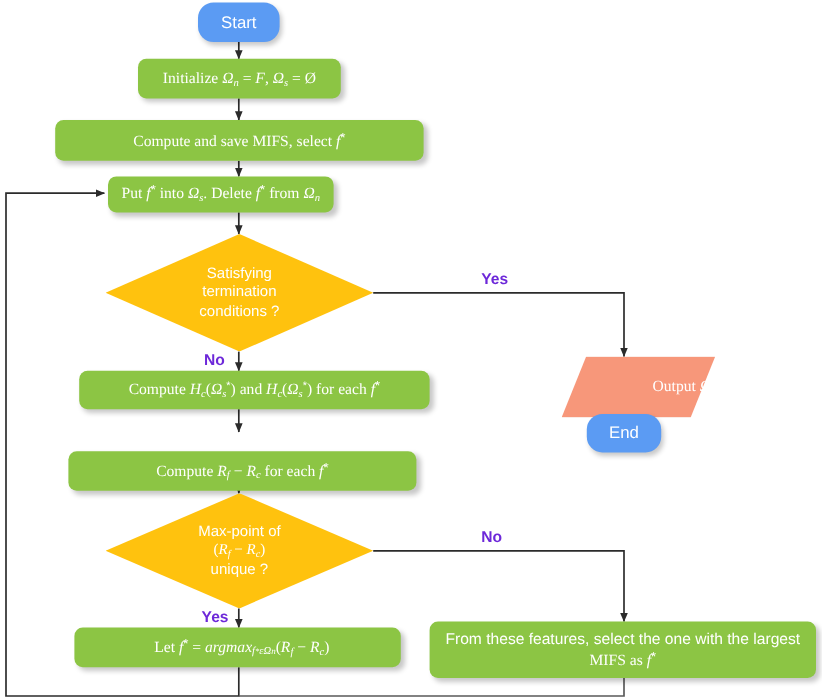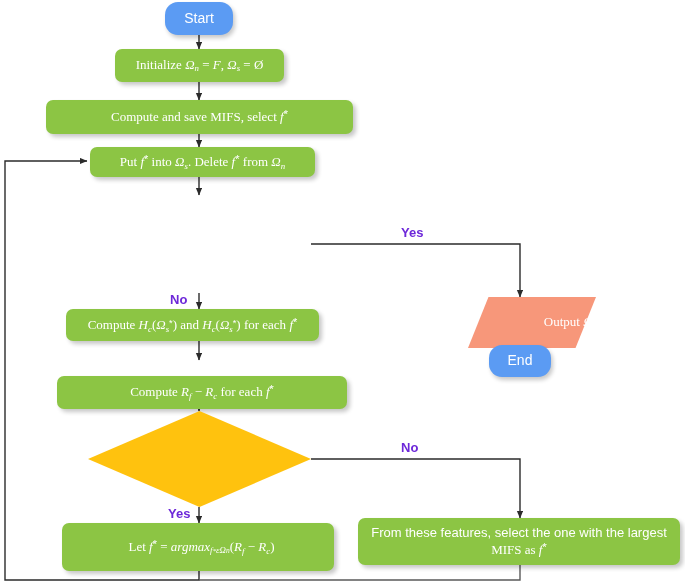--- a/index.html
+++ b/index.html
@@ -173,44 +173,59 @@
       <span class="mup">Initialize&nbsp;</span><span class="mgrk">Ω</span><sub>n</sub><span class="mup"> = </span><span class="mi">F</span><span class="mup">,&nbsp;</span><span class="mgrk">Ω</span><sub>s</sub><span class="mup"> = Ø</span>
     </span>
   </div>
 
   <div class="node process" style="left:46px; top:100px; width:307px; height:34px;">
     <span>
       <span class="mup">Compute and save MIFS, select&nbsp;</span><span class="mi">f</span><span class="star">*</span>
     </span>
   </div>
 
-  <div class="node process" style="left:90px; top:147px; width:225px; height:30px;">
+  <div class="node process" style="left:90px; top:147px; width:188px; height:30px;">
     <span>
       <span class="mup">Put&nbsp;</span><span class="mi">f</span><span class="star">*</span><span class="mup">&nbsp;into&nbsp;</span><span class="mgrk">Ω</span><sub>s</sub><span class="mup">. Delete&nbsp;</span><span class="mi">f</span><span class="star">*</span><span class="mup">&nbsp;from&nbsp;</span><span class="mgrk">Ω</span><sub>n</sub>
     </span>
   </div>
 
-
-  <div class="node process" style="left:66px; top:309px; width:253px; height:32px;">
+  <div class="node decision" style="left:88px; top:195px; width:223px; height:98px;">
+    <span class="dia-shape"></span>
+    <span class="dia-text">
+      <span>Satisfying</span><br>
+      <span>termination</span><br>
+      <span>conditions ?</span>
+    </span>
+  </div>
+
+  <div class="node process" style="left:66px; top:309px; width:292px; height:32px;">
     <span>
       <span class="mup">Compute&nbsp;</span><span class="mi">H</span><sub>c</sub><span class="mup">(</span><span class="mgrk">Ω</span><sub>s</sub><sup>*</sup><span class="mup">) and&nbsp;</span><span class="mi">H</span><sub>c</sub><span class="mup">(</span><span class="mgrk">Ω</span><sub>s</sub><sup>*</sup><span class="mup">) for each&nbsp;</span><span class="mi">f</span><span class="star">*</span>
     </span>
   </div>
 
   <div class="node process" style="left:57px; top:376px; width:290px; height:33px;">
     <span>
       <span class="mup">Compute&nbsp;</span><span class="mi">R</span><sub>f</sub><span class="mup"> − </span><span class="mi">R</span><sub>c</sub><span class="mup">&nbsp;for each&nbsp;</span><span class="mi">f</span><span class="star">*</span>
     </span>
   </div>
 
   <div class="node decision" style="left:88px; top:411px; width:223px; height:96px;">
     <span class="dia-shape"></span>
-  </div>
-
-  <div class="node process" style="left:62px; top:523px; width:272px; height:48px;padding-left:17px;">
+    <span class="dia-text">
+      <span>Max-point of</span><br>
+      <span>
+        <span class="mup">(</span><span class="mi">R</span><sub>f</sub><span class="mup"> − </span><span class="mi">R</span><sub>c</sub><span class="mup">)</span>
+      </span><br>
+      <span>unique ?</span>
+    </span>
+  </div>
+
+  <div class="node process" style="left:62px; top:523px; width:272px; height:33px;padding-left:17px;">
     <span>
       <span class="mup">Let&nbsp;</span><span class="mi">f</span><span class="star">*</span><span class="mup"> = </span><span class="mi">argmax</span><sub><span class="mi">f</span><span style="font-size:0.8em;">*</span><span class="mgrk">εΩ</span><span style="font-size:0.85em;">n</span></sub><span class="mup">(</span><span class="mi">R</span><sub>f</sub><span class="mup"> − </span><span class="mi">R</span><sub>c</sub><span class="mup">)</span>
     </span>
   </div>
 
   <div class="node process" style="left:358px; top:518px; width:322px; height:47px;">
     <span>
       <span>From these features, select the one with the largest</span><br>
       <span>
         <span class="mup">MIFS as&nbsp;</span><span class="mi">f</span><span class="star">*</span>

